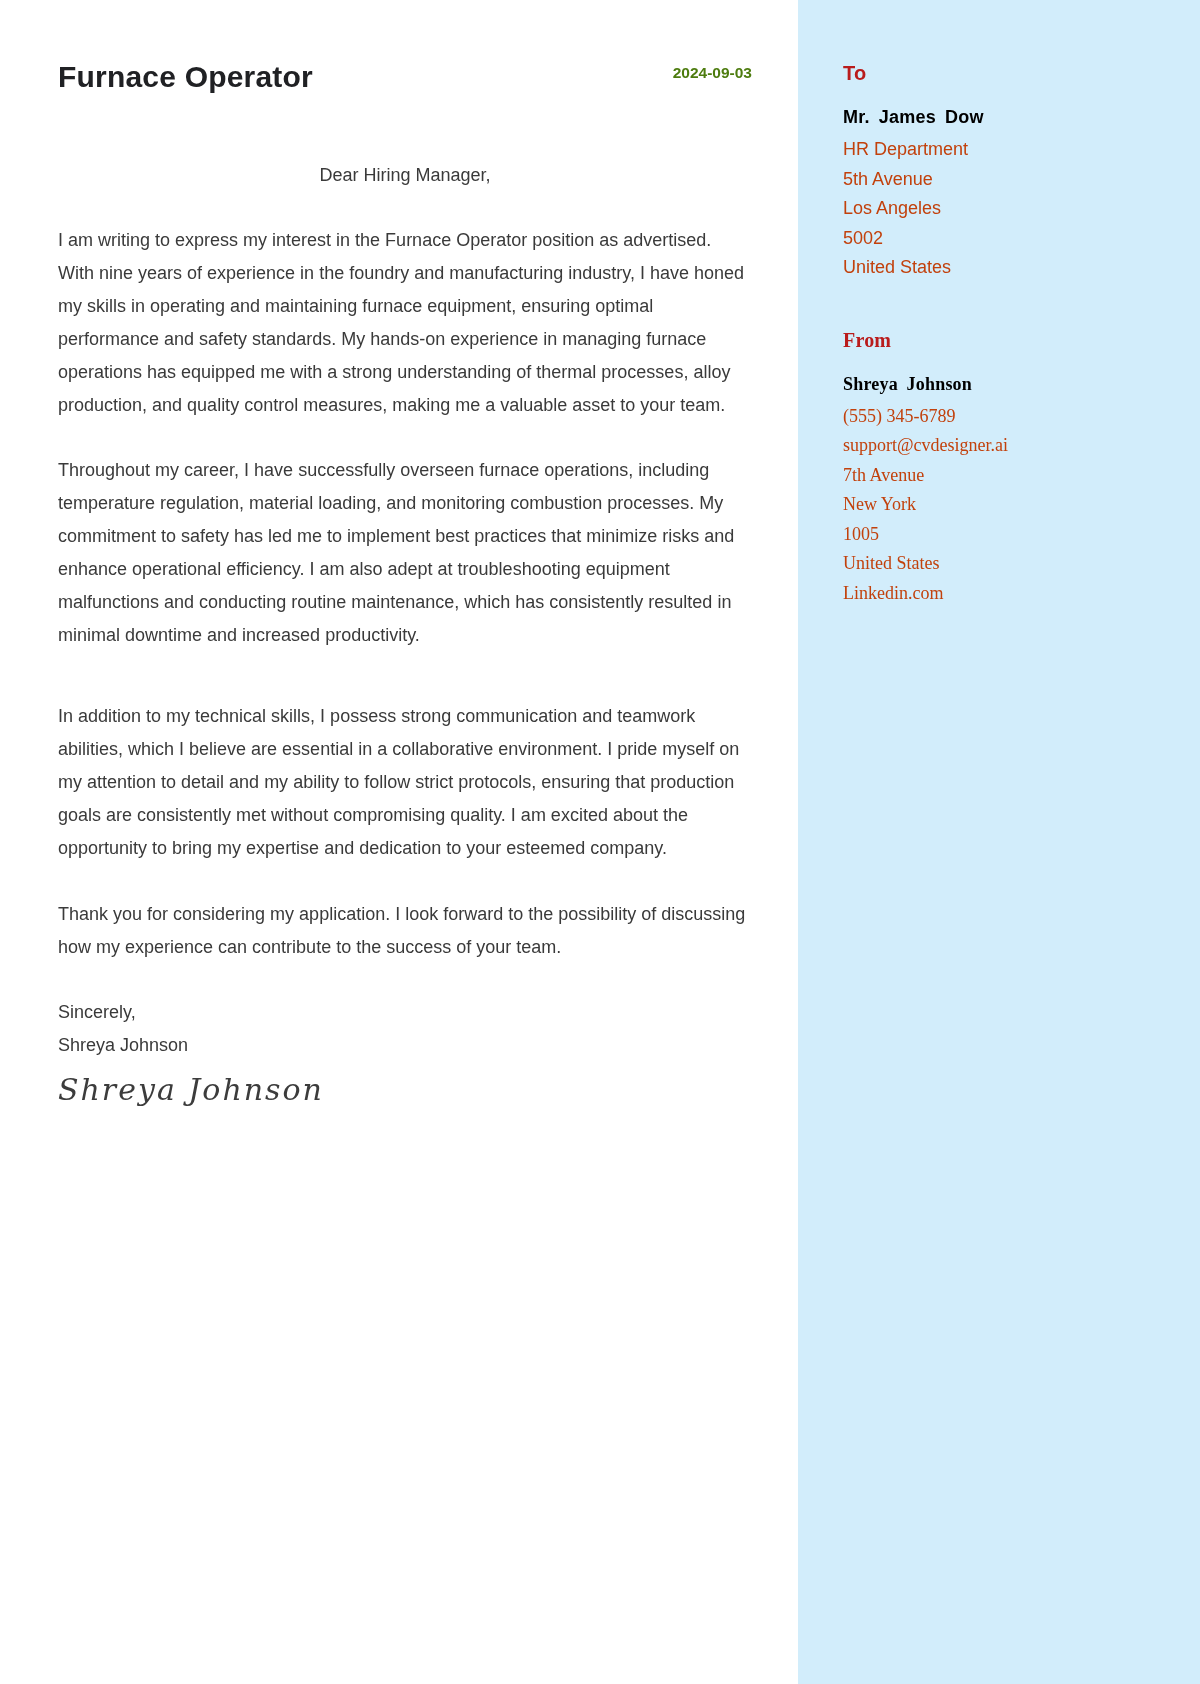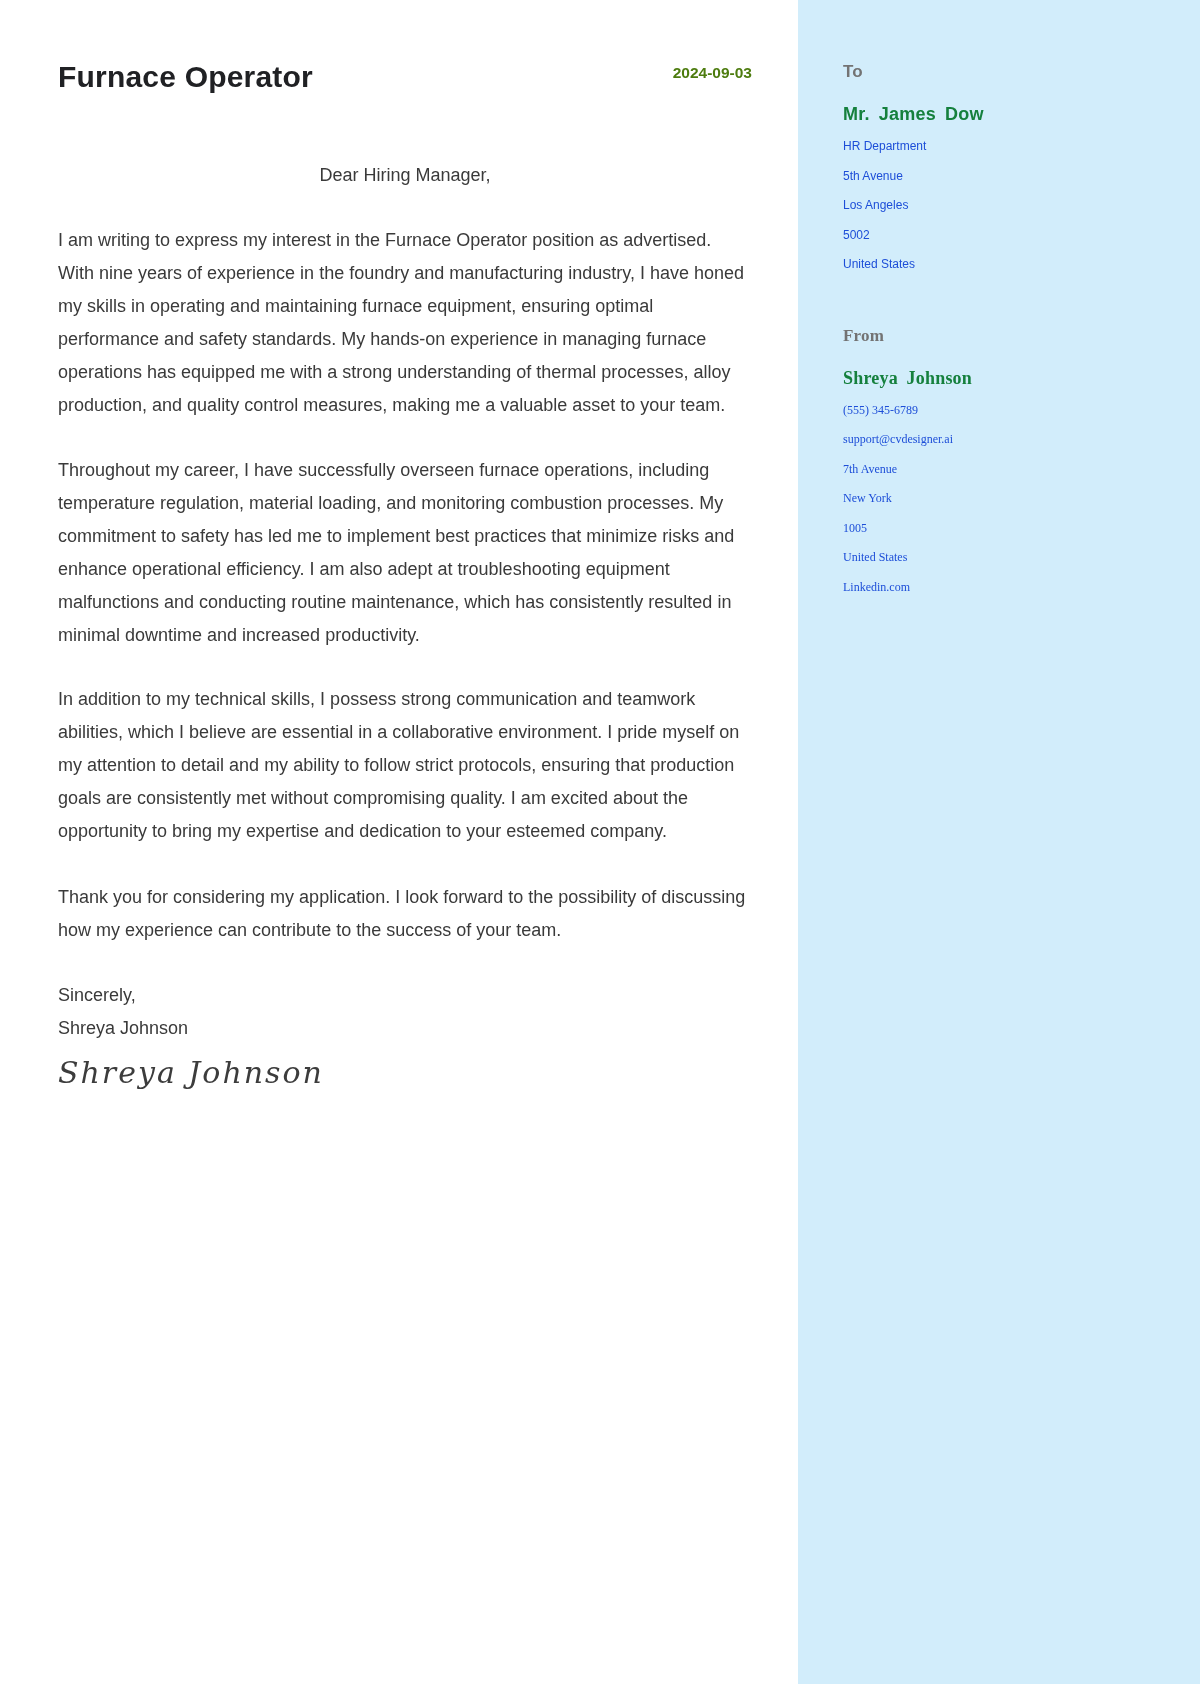--- a/index.html
+++ b/index.html
@@ -18,38 +18,38 @@
   .sidebar {
     position: absolute;
     top: 0; right: 0;
     width: 402px;
     height: 1684px;
     background: #d2edfb;
     box-sizing: border-box;
     padding: 62px 38px 0 45px;
   }
   .side-label {
-    font-size: 17px;
+    font-size: 20px;
     font-weight: 700;
-    color: #737373;
+    color: #b91c1c;
     letter-spacing: 0.2px;
   }
   .side-name {
     margin-top: 22px;
     margin-bottom: 7px;
     font-size: 18px;
     font-weight: 700;
-    color: #15803d;
+    color: #000000;
     word-spacing: 4px;
     letter-spacing: 0.2px;
   }
   .side-line {
-    font-size: 12px;
+    font-size: 18px;
     line-height: 29.5px;
-    color: #1d4ed8;
+    color: #c2410c;
   }
   .from-block { margin-top: 46px; font-family: Liberation Serif, serif; }
 
   
   .main {
     position: absolute;
     top: 0; left: 0;
     width: 798px;
     box-sizing: border-box;
     padding: 58px 46px 0 58px;
@@ -71,21 +71,21 @@
     margin-top: 6px;
     font-size: 15.5px;
     font-weight: 700;
     color: #4d7c0f;
   }
   .body-text { font-size: 18px; line-height: 33px; color: #3a3a3a; }
   .greeting { margin-top: 63px; text-align: center; }
   .para { margin: 0; }
   .para-1 { margin-top: 32px; }
   .para-2 { margin-top: 32px; }
-  .para-3 { margin-top: 31px; }
+  .para-3 { margin-top: 48px; }
   .para-4 { margin-top: 33px; }
   .closing-block { margin-top: 32px; }
   .signature {
     margin-top: 10px;
     font-family: "DejaVu Serif", serif;
     font-style: italic;
     font-size: 30px;
     letter-spacing: 2px;
     color: #3c3c3c;
   }

